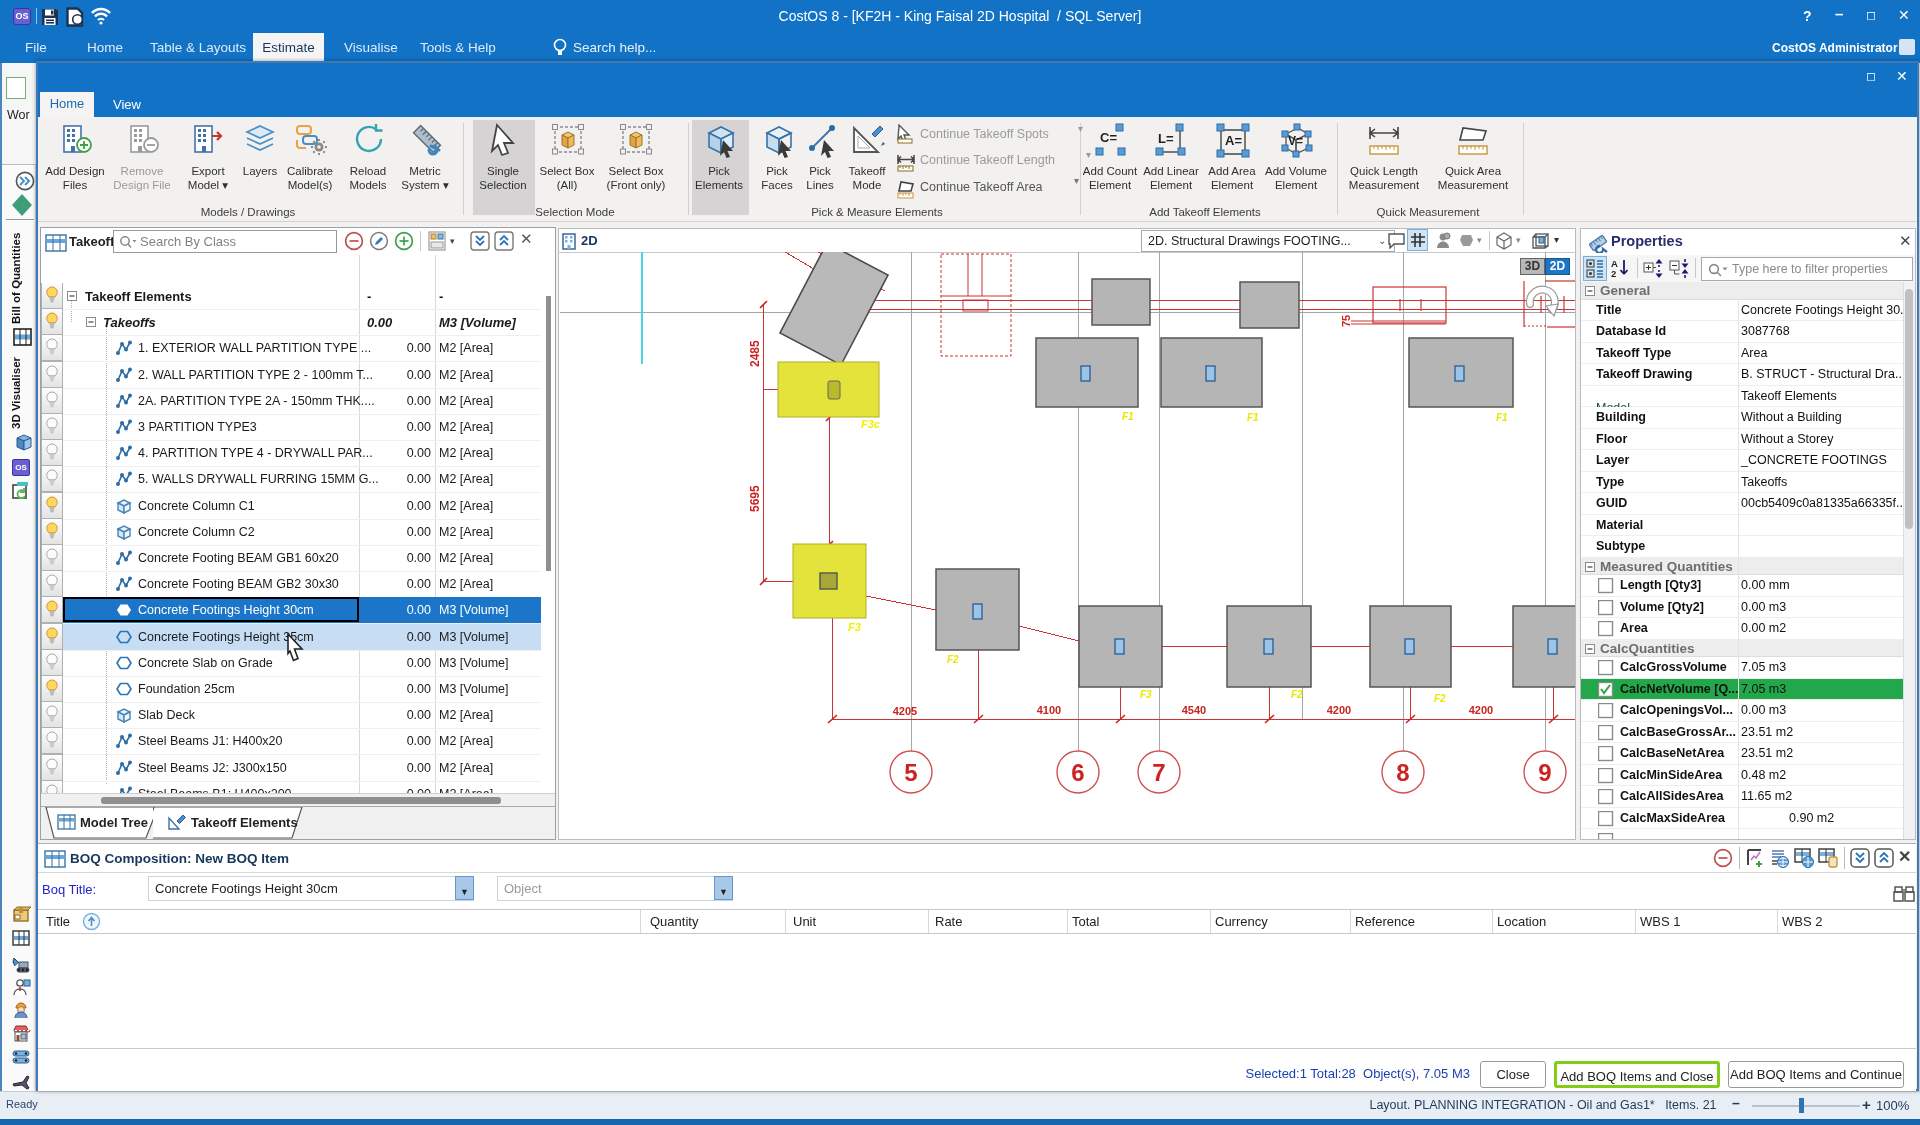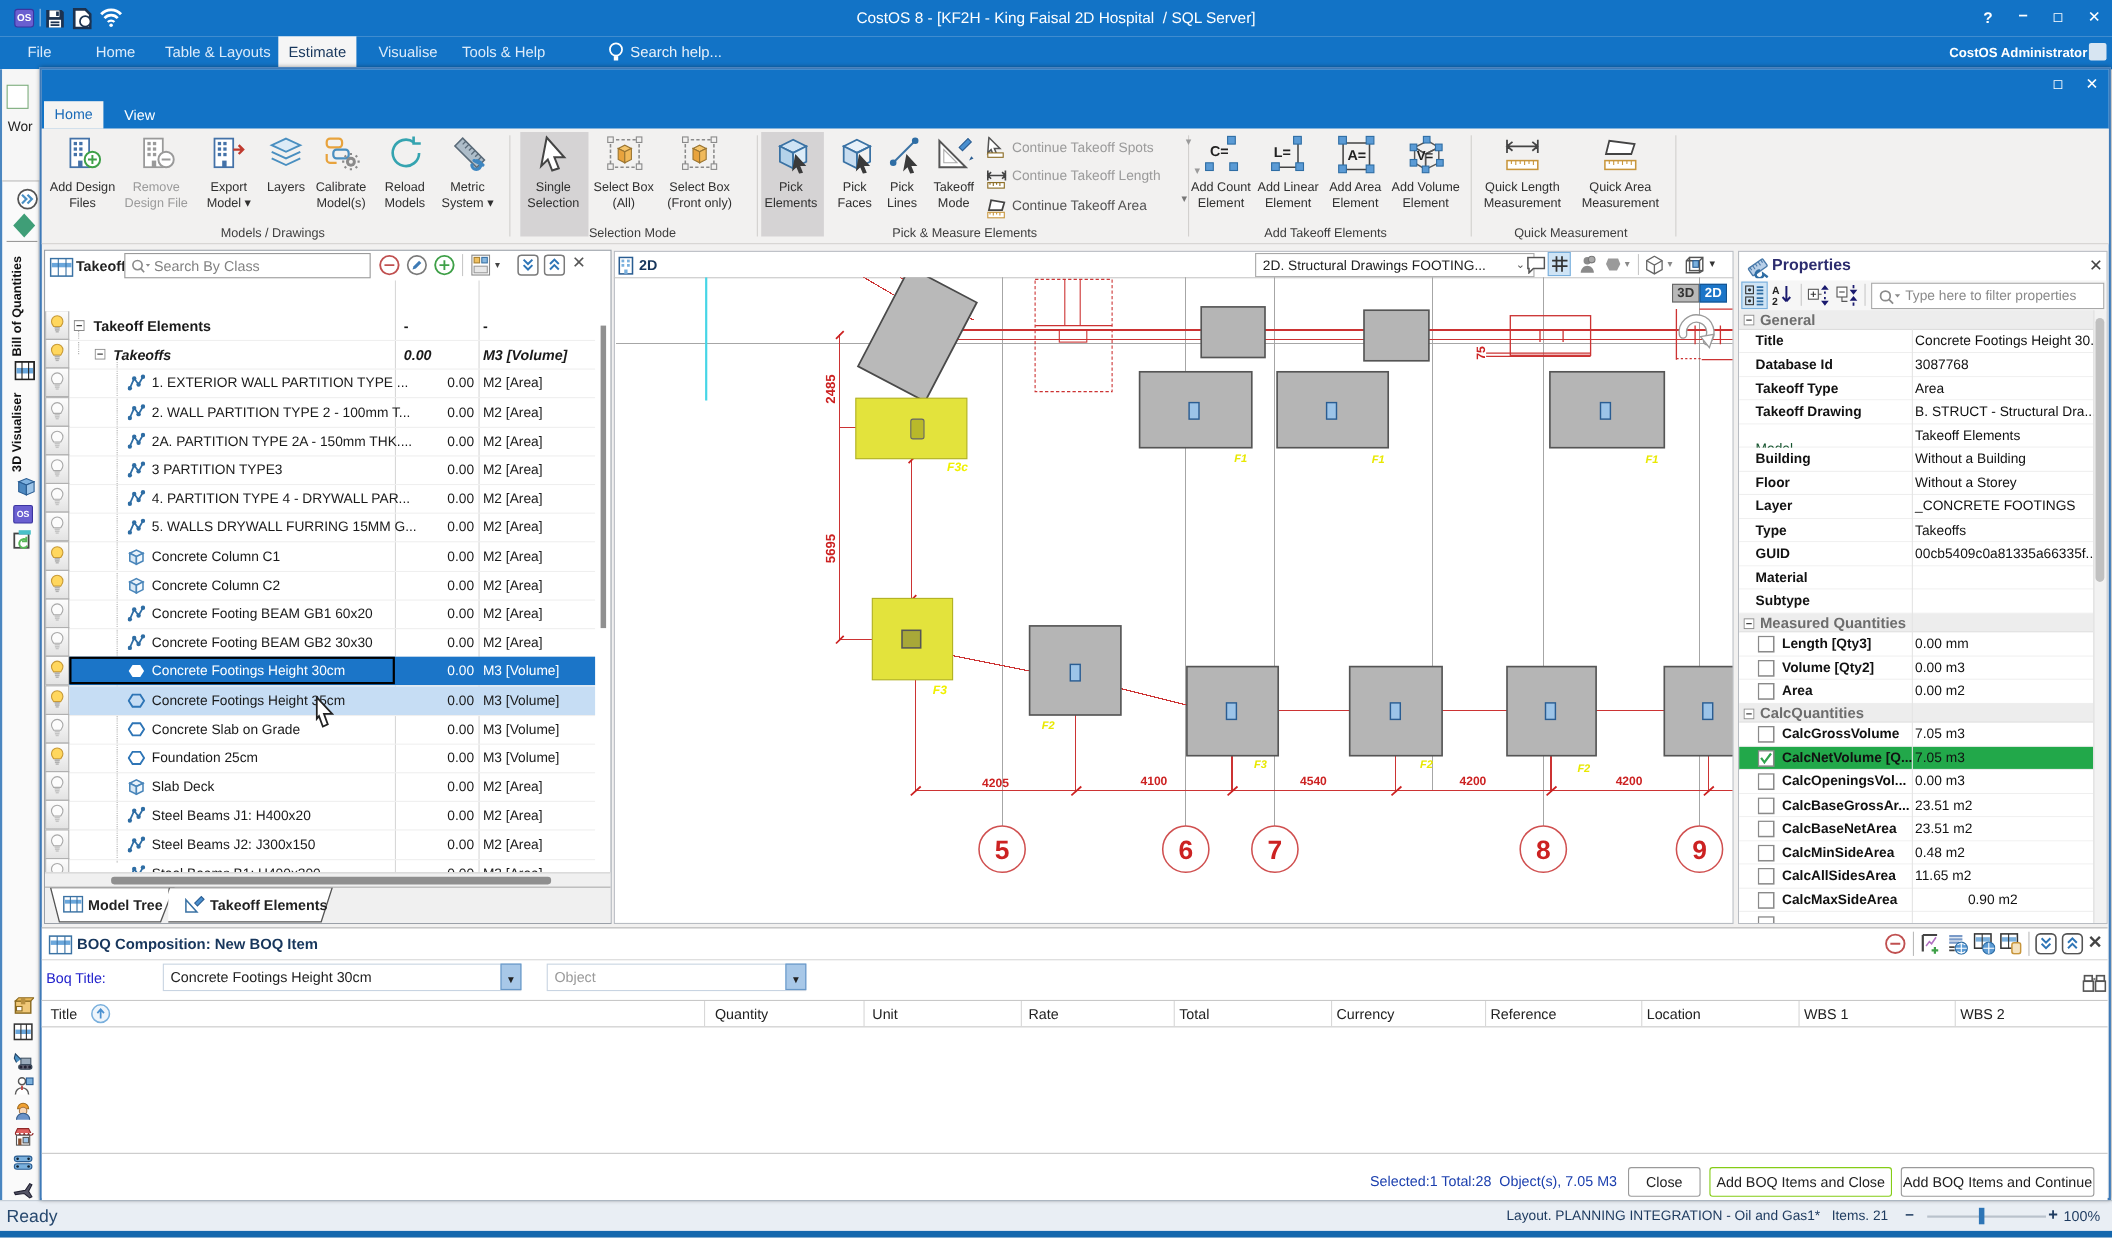--- a/index.html
+++ b/index.html
@@ -148,21 +148,21 @@
       <circle cx="14" cy="5.5" r="1.2" fill="#123"></circle>
       <circle cx="4" cy="12.5" r="1.2" fill="#123"></circle>
       <circle cx="14" cy="12.5" r="1.2" fill="#123"></circle>
     </svg>
   <svg class="ab" style="left:12px;top:172px;" width="19" height="18" viewBox="0 0 19 18">
       <path d="M1 12 l10 -2 4 -6 2 1 -3 6 3 5 -2 1 -5 -4 -8 1 z" fill="#556" stroke="#223" stroke-width="1"></path>
     </svg>
 </div>
 
 <div class="ab" style="left:0;top:1091px;width:1920px;height:28px;background:#e9eef4;border-top:1px solid #c4cdd6;">
-  <div class="ab" style="left:6px;top:6px;font-size:16px;color:#27486e;">Ready</div>
+  <div class="ab" style="left:6px;top:6px;font-size:11px;color:#27486e;">Ready</div>
   <div class="ab" style="left:1368px;top:6px;width:350px;text-align:center;font-size:12.5px;color:#1d3a5f;">Layout. PLANNING INTEGRATION - Oil and Gas1*&nbsp;&nbsp; Items.&nbsp;21</div>
   <div class="ab" style="left:1732px;top:3px;font-size:14px;font-weight:bold;color:#1d3a5f;">–</div>
   <div class="ab" style="left:1752px;top:13px;width:108px;height:2px;background:#b9c2cc;"></div>
   <div class="ab" style="left:1799px;top:6px;width:5px;height:15px;background:#2e75b6;"></div>
   <div class="ab" style="left:1862px;top:4px;font-size:15px;font-weight:bold;color:#1d3a5f;">+</div>
   <div class="ab" style="left:1876px;top:6px;font-size:13px;color:#1d3a5f;">100%</div>
 </div>
 <div class="ab" style="left:0;top:1119px;width:1920px;height:6px;background:#1467ad;"></div>
 
 <div class="ab" id="win">
@@ -1255,18 +1255,18 @@
   <div class="ab" style="left:890px;top:66px;width:1px;height:23px;background:#d8d8d8;"></div>
   <div class="ab" style="left:1029px;top:66px;width:1px;height:23px;background:#d8d8d8;"></div>
   <div class="ab" style="left:1172px;top:66px;width:1px;height:23px;background:#d8d8d8;"></div>
   <div class="ab" style="left:1312px;top:66px;width:1px;height:23px;background:#d8d8d8;"></div>
   <div class="ab" style="left:1454px;top:66px;width:1px;height:23px;background:#d8d8d8;"></div>
   <div class="ab" style="left:1597px;top:66px;width:1px;height:23px;background:#d8d8d8;"></div>
   <div class="ab" style="left:1739px;top:66px;width:1px;height:23px;background:#d8d8d8;"></div>
   <div class="ab" style="left:0;top:204px;width:1878px;height:1px;background:#c8c8c8;"></div>
   <div class="ab" style="left:1132px;top:222px;width:300px;text-align:right;font-size:13px;color:#1b3fae;">Selected:1 Total:28&nbsp; Object(s),&nbsp;7.05 M3</div>
   <div style="position:absolute;top:217px;height:27px;background:#fff;border:1px solid #9a9a9a;border-radius:3px;font-size:13px;color:#222;text-align:center;left:1442px;width:66px;line-height:25px;">Close</div>
-  <div style="position:absolute;top:217px;height:27px;background:#fff;border:1px solid #84cc16;border-radius:3px;font-size:13px;color:#222;text-align:center;left:1516px;width:166px;line-height:25px;">Add BOQ Items and Close</div>
+  <div style="position:absolute;top:217px;height:27px;background:#fff;border:3px solid #84cc16;border-radius:3px;font-size:13px;color:#222;text-align:center;left:1516px;width:166px;line-height:25px;">Add BOQ Items and Close</div>
   <div style="position:absolute;top:217px;height:27px;background:#fff;border:1px solid #9a9a9a;border-radius:3px;font-size:13px;color:#222;text-align:center;left:1690px;width:176px;line-height:25px;">Add BOQ Items and Continue</div>
 </div>
 <svg class="ab" style="left:284px;top:633px;z-index:50;" width="22" height="30" viewBox="0 0 22 30">
     <path d="M4 1 L18 16 H10.5 L14 25.5 L9.5 27.5 L6 18 L4 20.5 Z" fill="#fff" stroke="#222" stroke-width="1.6"></path>
   </svg>
 
 </body></html>

